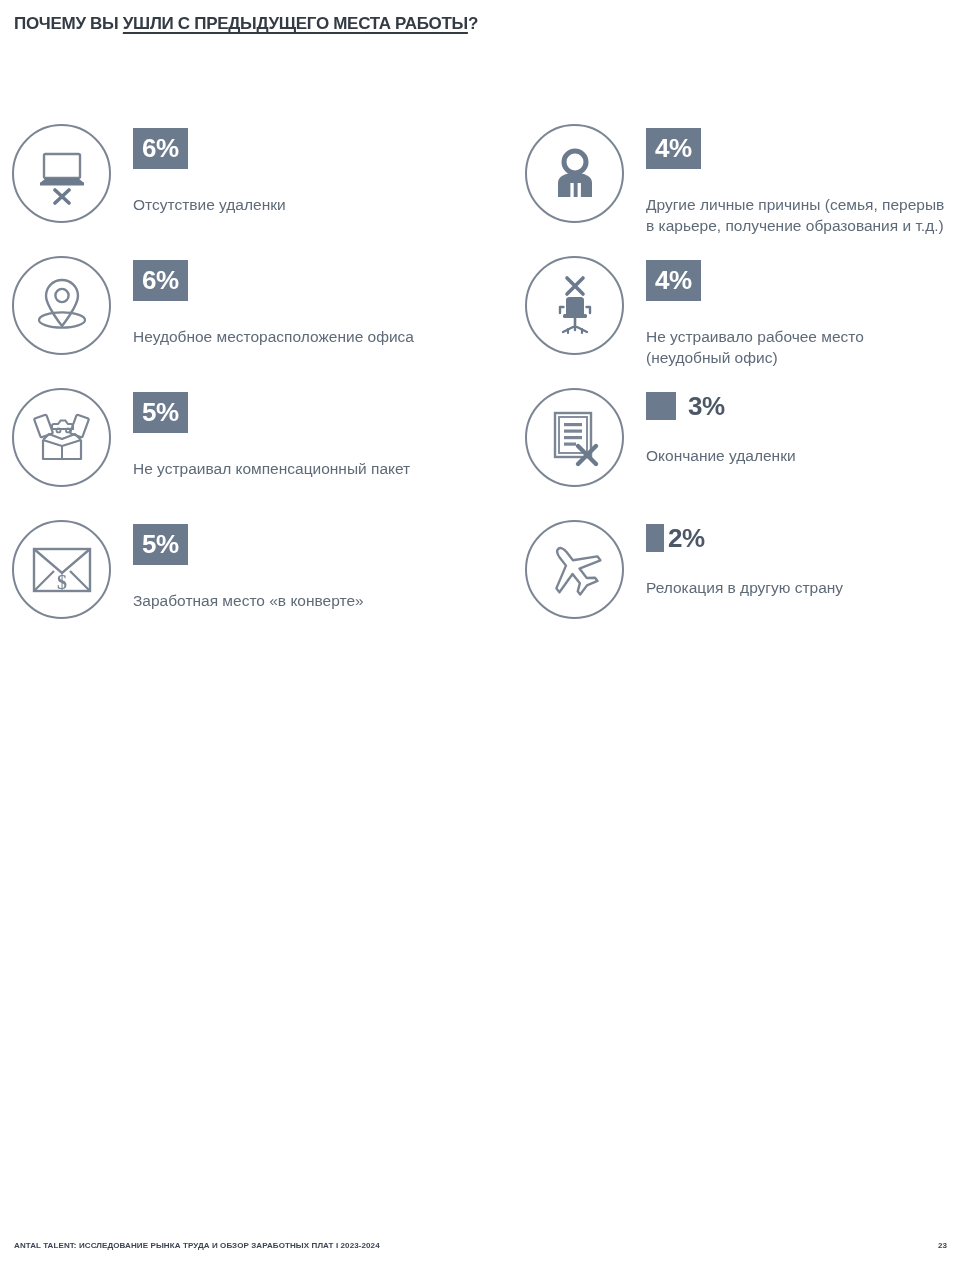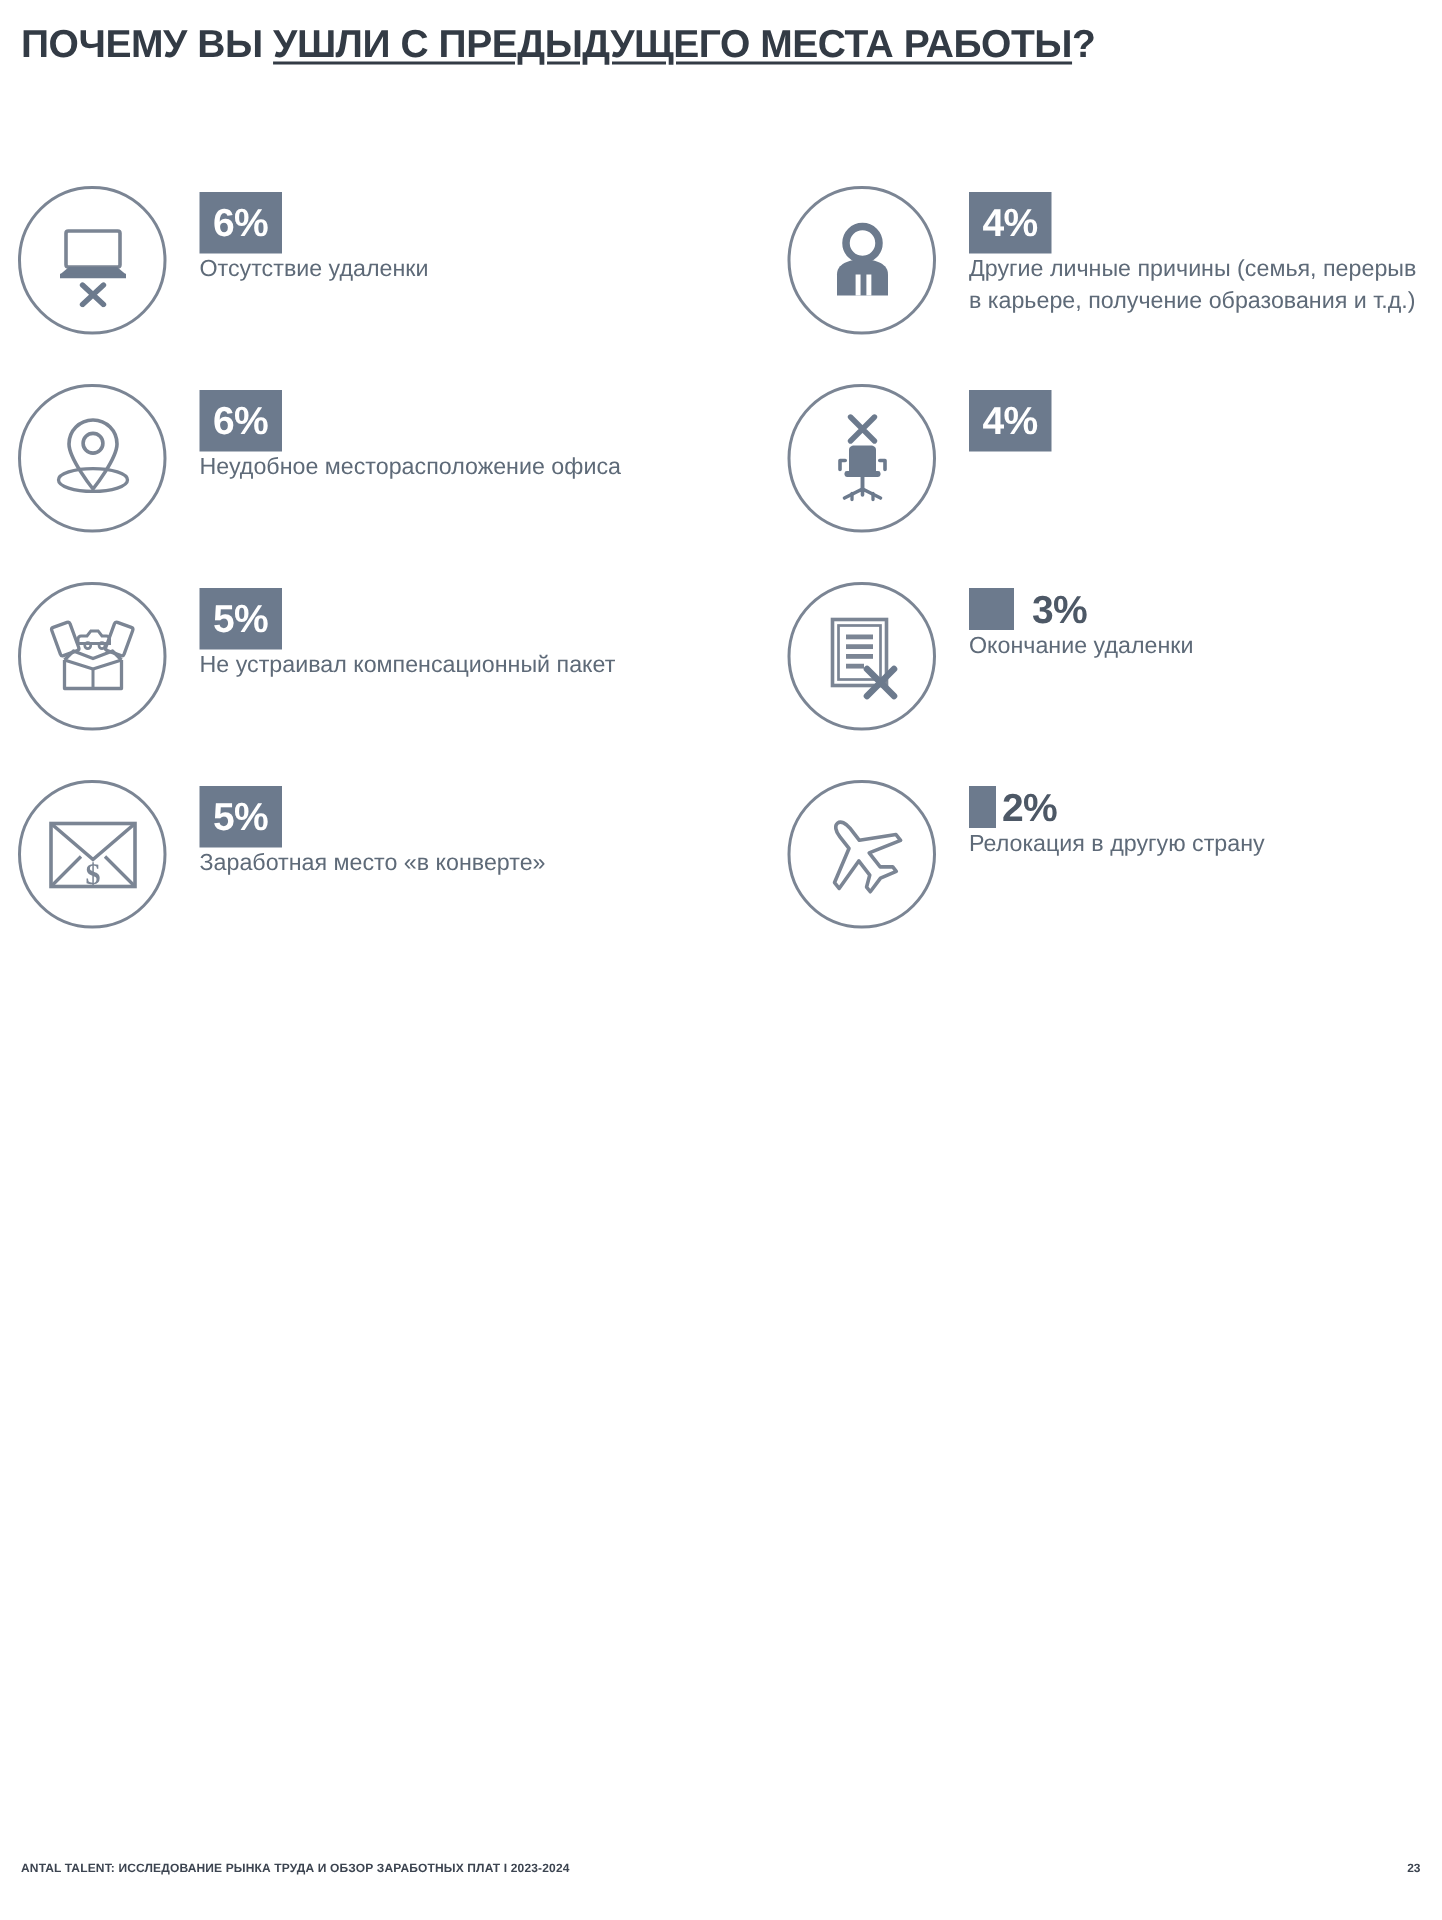--- a/index.html
+++ b/index.html
@@ -17,21 +17,21 @@
   }
 
   
   .header {
     position: absolute;
     left: 14px;
     top: 14px;
     width: 920px;
   }
   .title {
-    font-size: 26px;
+    font-size: 17px;
     font-weight: bold;
     color: #333b45;
     letter-spacing: -0.3px;
     line-height: 1.2;
     white-space: nowrap;
   }
   .title .u {
     text-decoration: underline;
     text-underline-offset: 3px;
     text-decoration-thickness: 2px;
@@ -111,21 +111,21 @@
   .swatch.narrow { width: 18px; margin-right: 4px; }
   .pct-dark {
     font-size: 26px;
     font-weight: bold;
     color: #4d5866;
     line-height: 1;
     letter-spacing: -0.5px;
   }
 
   .item-label {
-    margin-top: 0;
+    margin-top: 25px;
     font-size: 15.5px;
     line-height: 1.38;
     color: #5e6a78;
     max-width: 330px;
   }
   .col-right .item-label { max-width: 300px; }
 
   
   .footer {
     position: absolute;
@@ -255,20 +255,21 @@
           <rect x="19" y="40" width="24" height="4" rx="1.6" fill="#6c7a8d"></rect>
           <path d="M16 33 v6 M16 33 h3.5" fill="none" stroke="#6c7a8d" stroke-width="2.4" stroke-linecap="round"></path>
           <path d="M46 33 v6 M46 33 h-3.5" fill="none" stroke="#6c7a8d" stroke-width="2.4" stroke-linecap="round"></path>
           <path d="M31 44 v8" stroke="#6c7a8d" stroke-width="2.6"></path>
           <path d="M19 58 L31 52 L43 58 M31 52 v4" fill="none" stroke="#6c7a8d" stroke-width="2.4" stroke-linecap="round"></path>
           <path d="M24 55 v4 M38 55 v4" stroke="#6c7a8d" stroke-width="2.2" stroke-linecap="round"></path>
         </svg>
       </div>
       <div class="item-body">
         <div class="pct-badge">4%</div>
+        <div class="item-label">Не устраивало рабочее место (неудобный офис)</div>
       </div>
     </div>
 
     <div class="item" style="height:132px">
       <div class="icon-circle">
         <svg width="58" height="60" viewBox="0 0 58 60">
           <rect x="9" y="5" width="36" height="44" fill="none" stroke="#7b8594" stroke-width="2.4"></rect>
           <rect x="13" y="9" width="28" height="36" fill="none" stroke="#7b8594" stroke-width="1.8"></rect>
           <rect x="18" y="15" width="18" height="3.2" fill="#7b8594"></rect>
           <rect x="18" y="21.5" width="18" height="3.2" fill="#7b8594"></rect>

